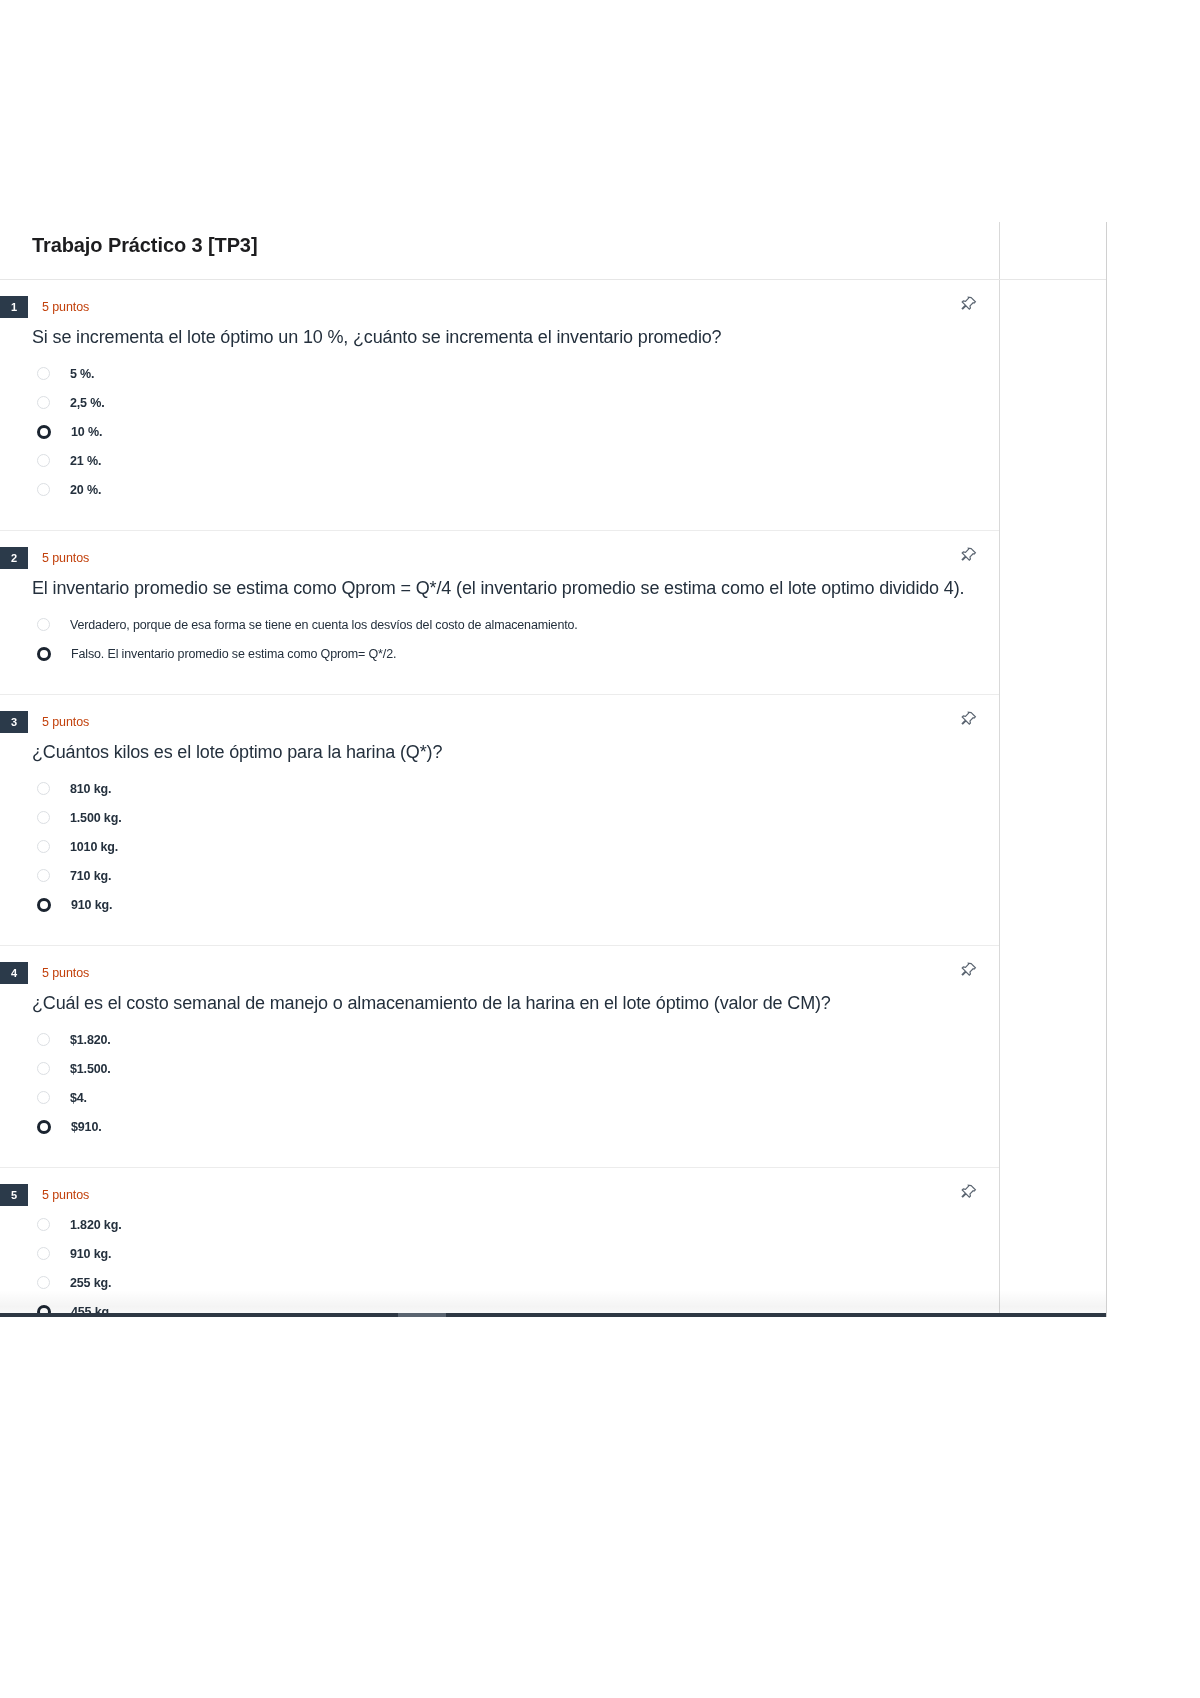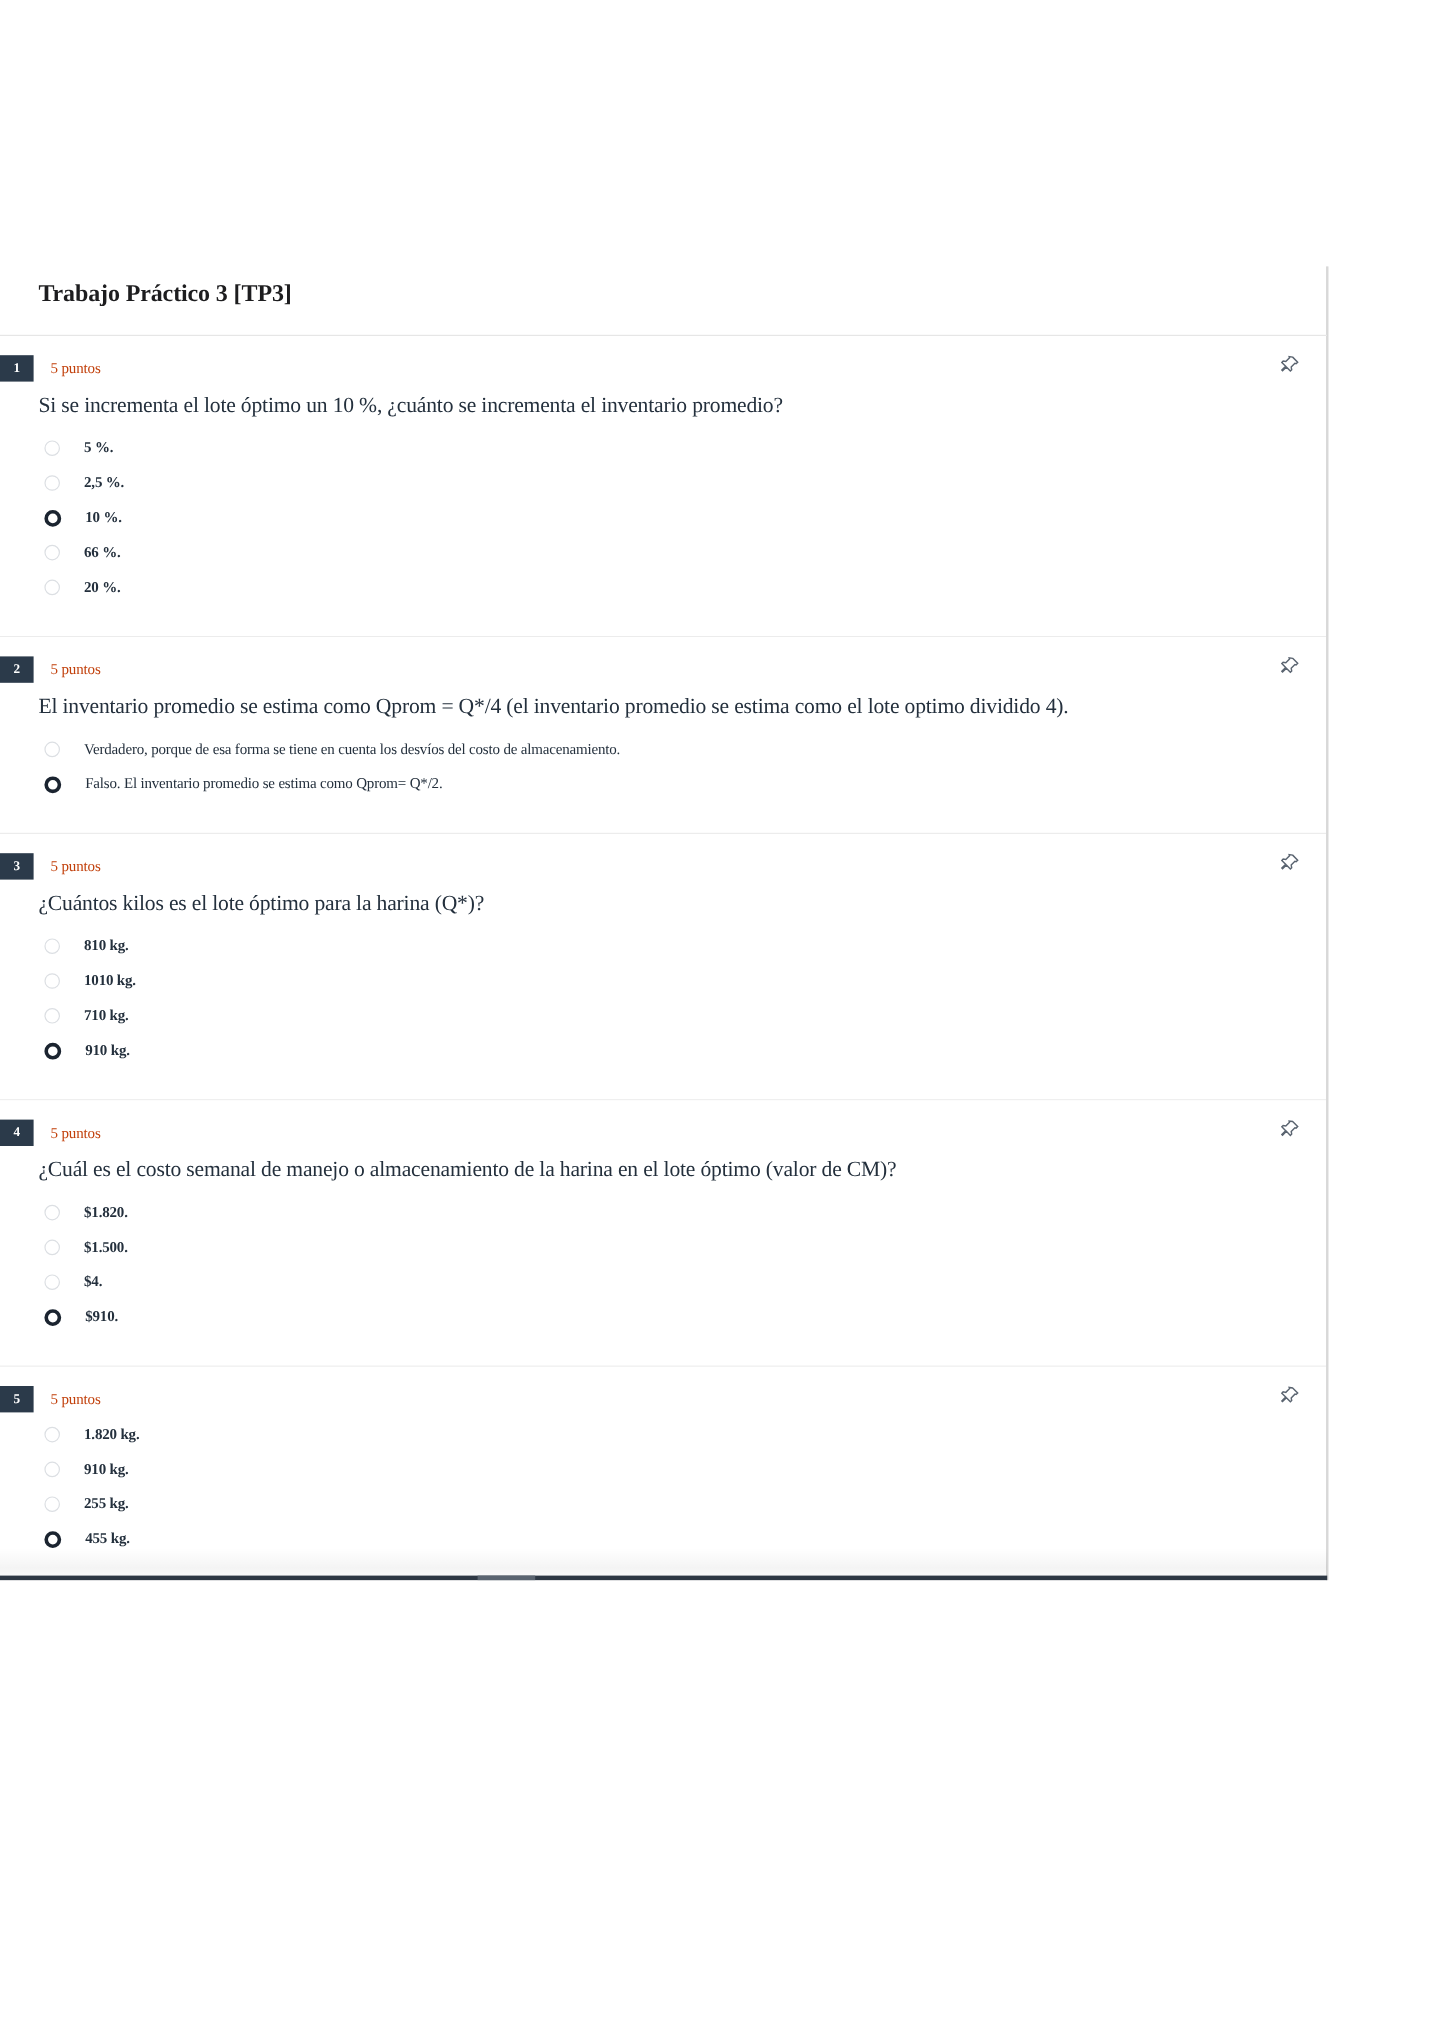--- a/index.html
+++ b/index.html
@@ -14,25 +14,24 @@
     position: relative;
     width: 1200px;
     height: 1698px;
     background: #ffffff;
   }
   
   .top-blank { height: 222px; background: #ffffff; }
 
   .quiz-card {
     position: relative;
-    width: 1106px;
+    width: 1000px;
     margin: 0 0 0 0;
     background: #ffffff;
     border-right: 1px solid #d9d9d9;
-    font-family: Liberation Serif, serif;
   }
   .quiz-title {
     font-size: 20px;
     font-weight: bold;
     color: #1d1d1f;
     letter-spacing: -0.1px;
     padding: 12px 0 22px 32px;
   }
   .title-rule {
     height: 1px;
@@ -192,21 +191,21 @@
             <div class="option">
               <span class="radio"></span>
               <span class="option-label">2,5 %.</span>
             </div>
             <div class="option">
               <span class="radio selected"></span>
               <span class="option-label">10 %.</span>
             </div>
             <div class="option">
               <span class="radio"></span>
-              <span class="option-label">66 %.</span>
+              <span class="option-label">21 %.</span>
             </div>
             <div class="option">
               <span class="radio"></span>
               <span class="option-label">20 %.</span>
             </div>
           </div>
         </div>
         <div class="question-block">
           <div class="q-header">
             <div class="q-number">2</div>
@@ -237,20 +236,24 @@
           <div class="pin-icon">
             <svg viewBox="0 0 16 16" width="16" height="16" fill="none" stroke="currentColor" stroke-width="1.2">
               <path d="M10.2 1.6l4.2 4.2-1.3 1.3-1-.3-3.1 3.1.4 2.2-1.1 1.1L5 9.8 1.8 13l-.6-.6L4.4 9.2 1.2 6l1.1-1.1 2.2.4L7.6 2.2l-.3-1z"></path>
             </svg>
           </div>
           <div class="q-text">¿Cuántos kilos es el lote óptimo para la harina (Q*)?</div>
           <div class="options">
             <div class="option">
               <span class="radio"></span>
               <span class="option-label">810 kg.</span>
+            </div>
+            <div class="option">
+              <span class="radio"></span>
+              <span class="option-label">1.500 kg.</span>
             </div>
             <div class="option">
               <span class="radio"></span>
               <span class="option-label">1010 kg.</span>
             </div>
             <div class="option">
               <span class="radio"></span>
               <span class="option-label">710 kg.</span>
             </div>
             <div class="option">

